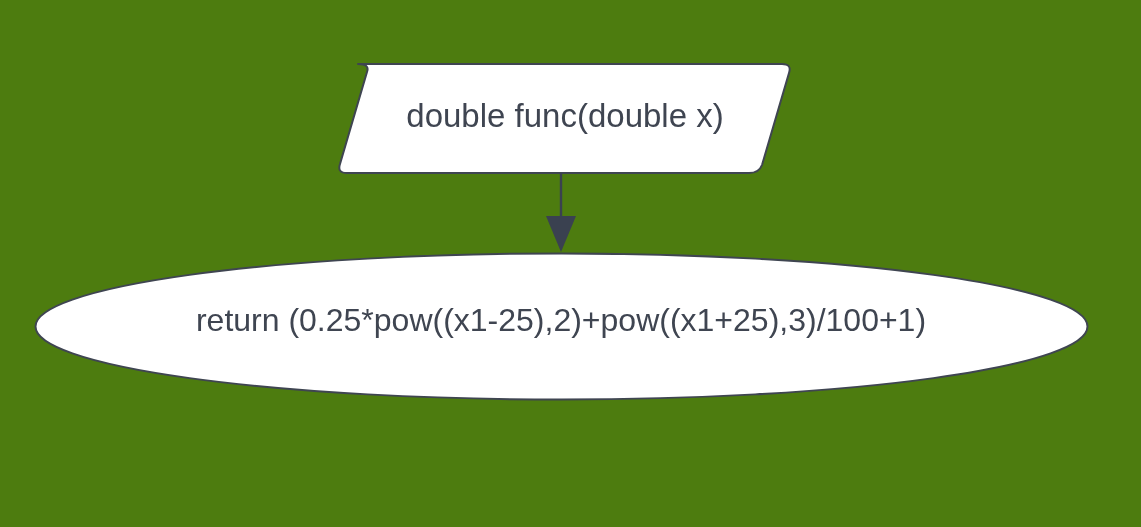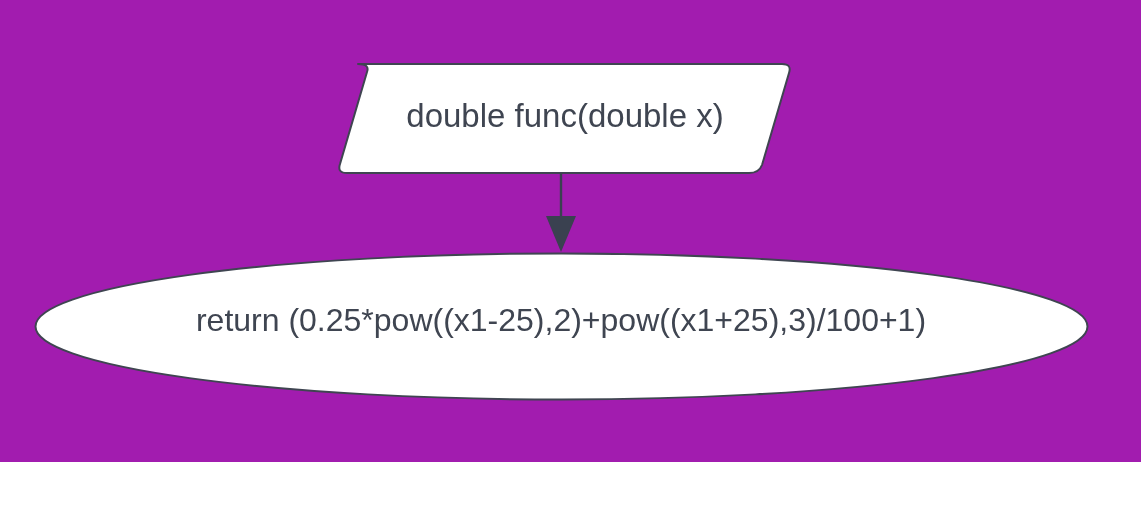--- a/index.html
+++ b/index.html
@@ -9,22 +9,22 @@
   body {
     width: 1141px;
     height: 527px;
     background: #ffffff;
     font-family: "Liberation Sans", sans-serif;
     overflow: hidden;
   }
   #flowchart-canvas {
     position: relative;
     width: 1141px;
-    height: 462px;
-    background: #a21caf;
+    height: 527px;
+    background: #4d7c0f;
   }
   #flowchart-svg {
     position: absolute;
     top: 0;
     left: 0;
     width: 1141px;
     height: 527px;
     display: block;
   }
   .node-shape {

